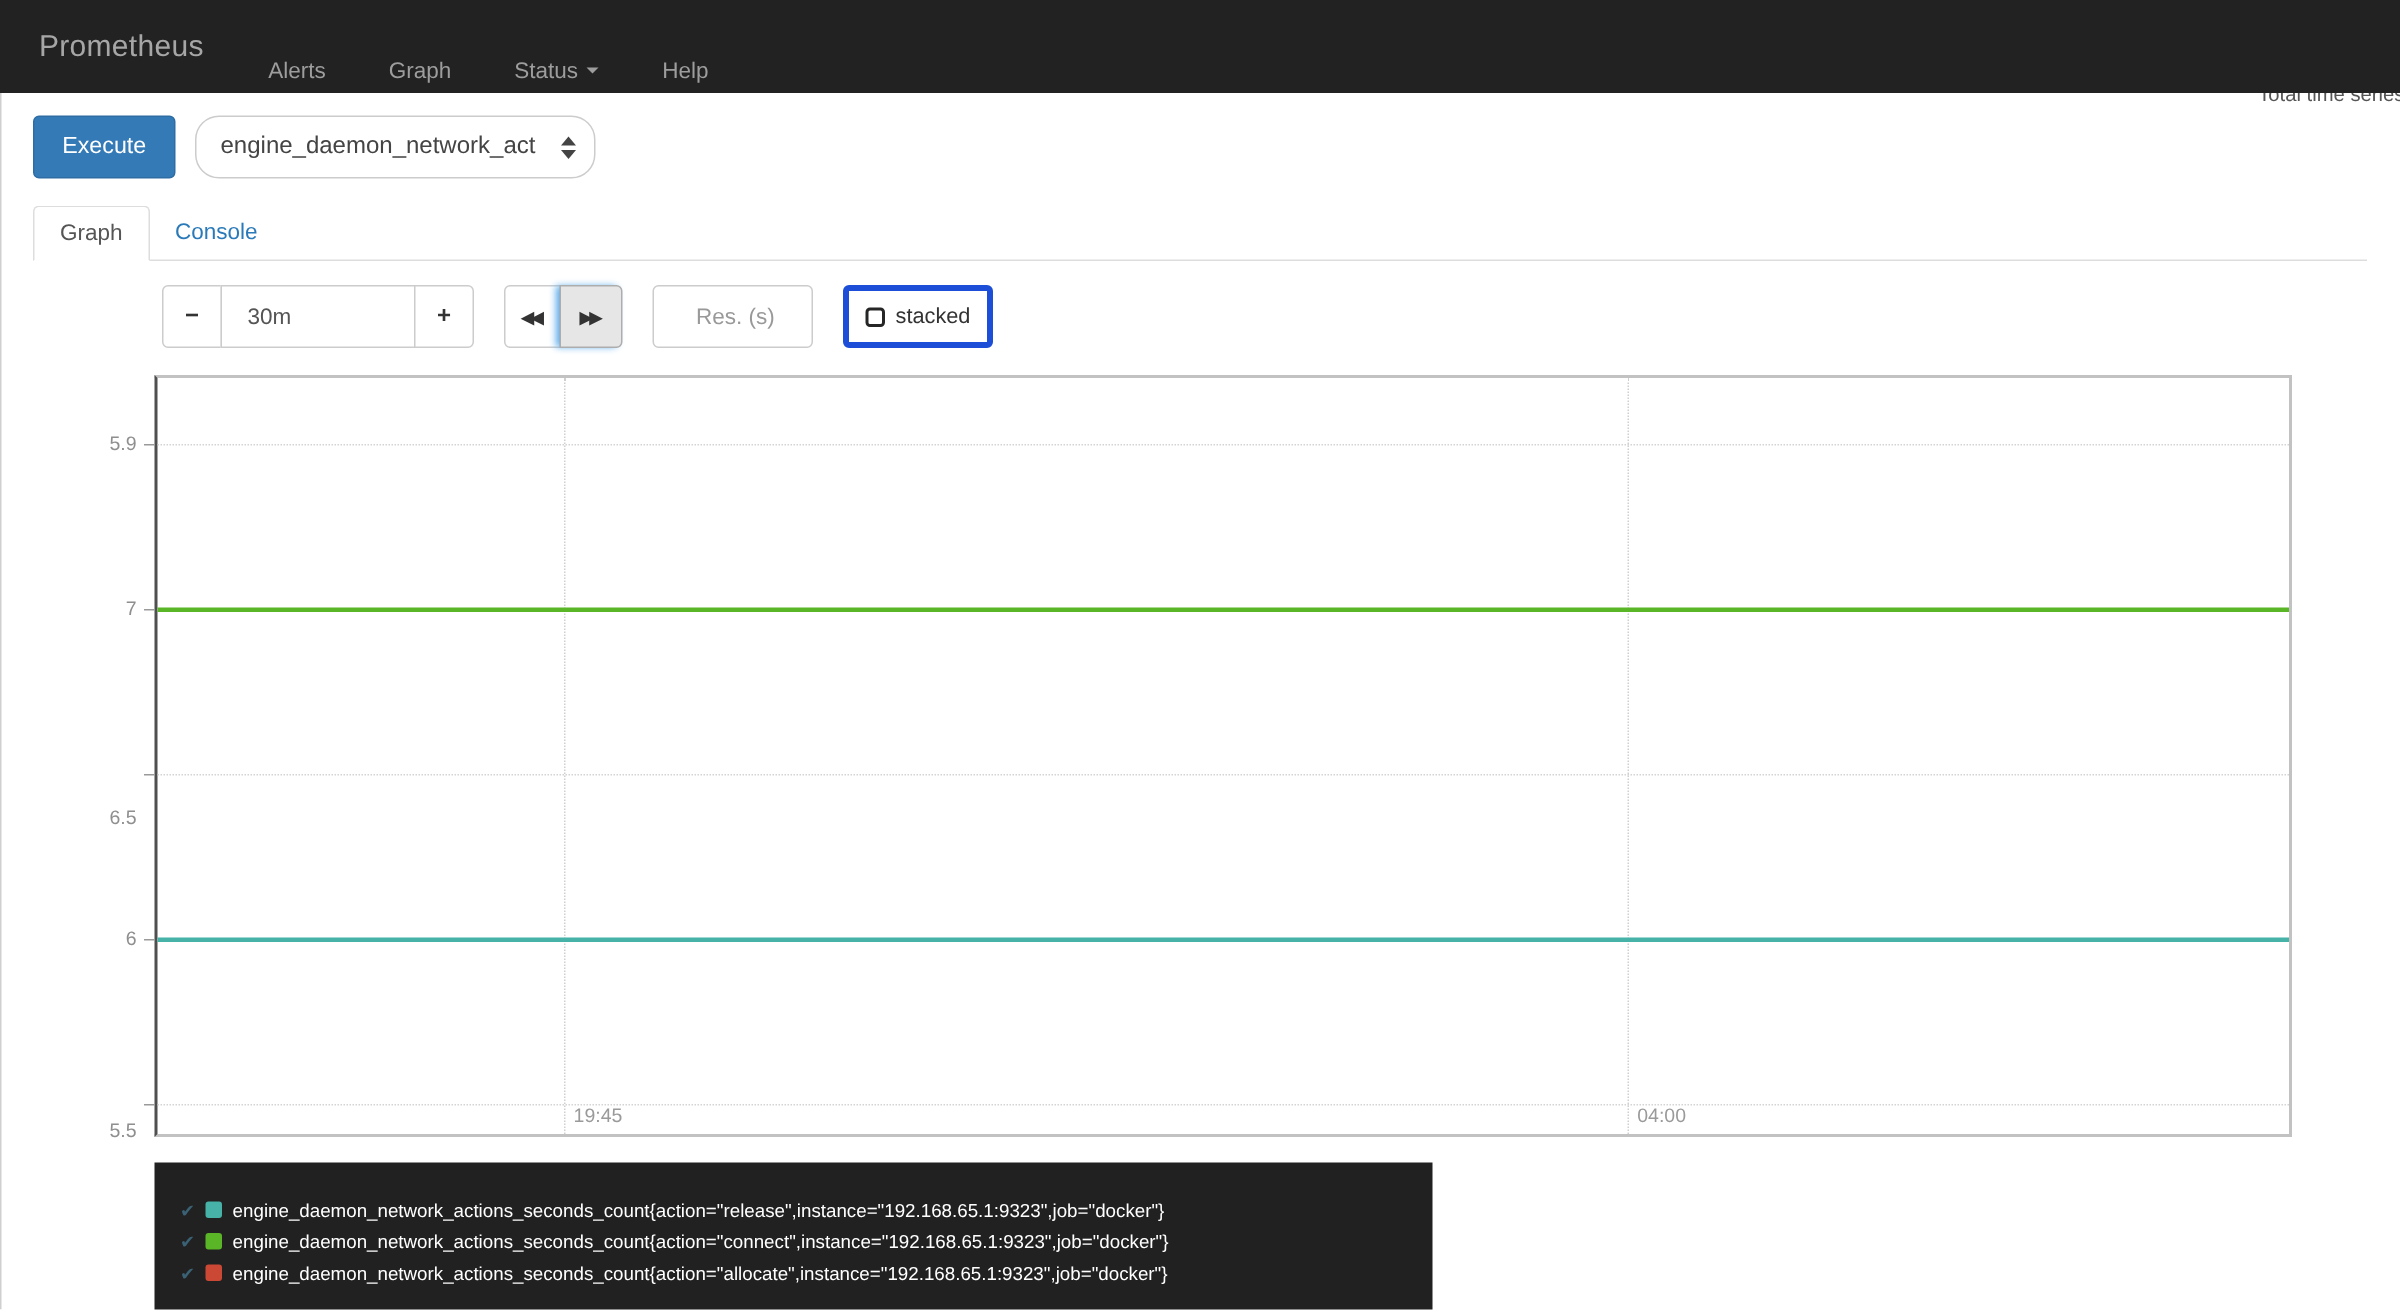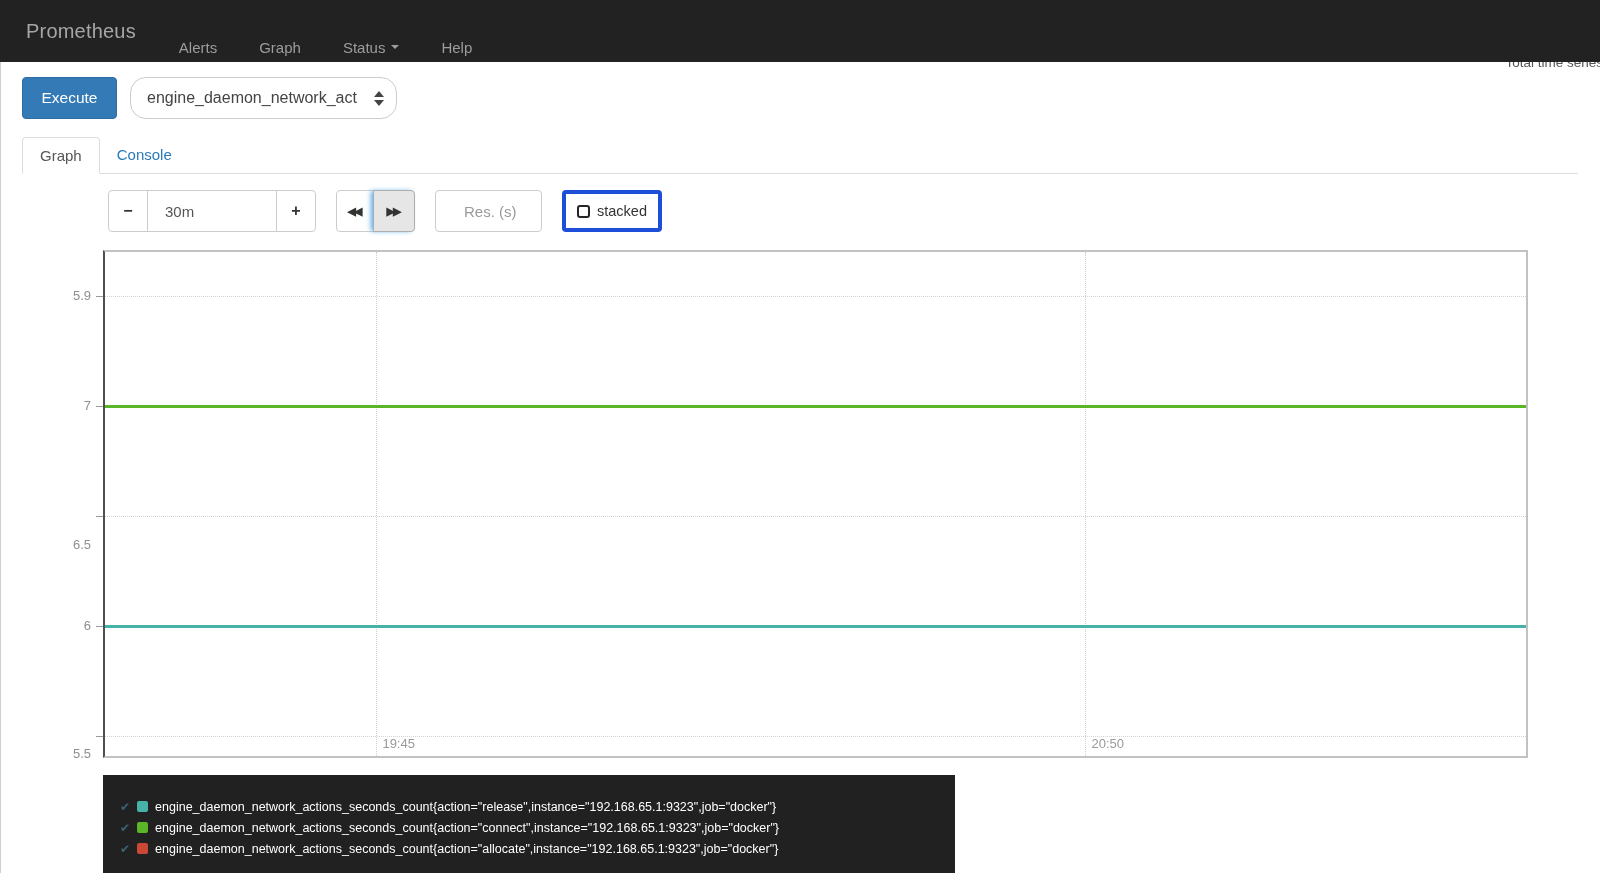--- a/index.html
+++ b/index.html
@@ -175,21 +175,21 @@
       <div class="ytick-label" style="top: 245px; margin-top: 40px;">6.5</div>
       <div class="hgrid" style="top: 154.061px;"></div>
       <div class="ytick-mark" style="top: 154.061px;"></div>
       <div class="ytick-label" style="top: 146.061px;">7</div>
       <div class="hgrid" style="top: 44.0175px;"></div>
       <div class="ytick-mark" style="top: 44.0175px;"></div>
       <div class="ytick-label" style="top: 36.0175px;">5.9</div>
       <div class="vgrid" style="left: 271.411px;"></div>
       <div class="xtick-label" style="left: 277.411px; top: 484px;">19:45</div>
       <div class="vgrid" style="left: 980.49px;"></div>
-      <div class="xtick-label" style="left: 986.49px; top: 484px;">20:50</div>
+      <div class="xtick-label" style="left: 986.49px; top: 484px;">04:00</div>
       <div class="series-line" style="top: 373.148px; background: rgb(70, 178, 168);"></div>
       <div class="series-line" style="top: 153.061px; background: rgb(90, 181, 39);"></div>
     </div>
 </div>
 
 <div class="legend">
     <div class="legend-row">
       <span class="legend-check">✔</span>
       <span class="legend-swatch" style="background: rgb(70, 178, 168);"></span>
       <span class="legend-label">engine_daemon_network_actions_seconds_count{action="release",instance="192.168.65.1:9323",job="docker"}</span>

